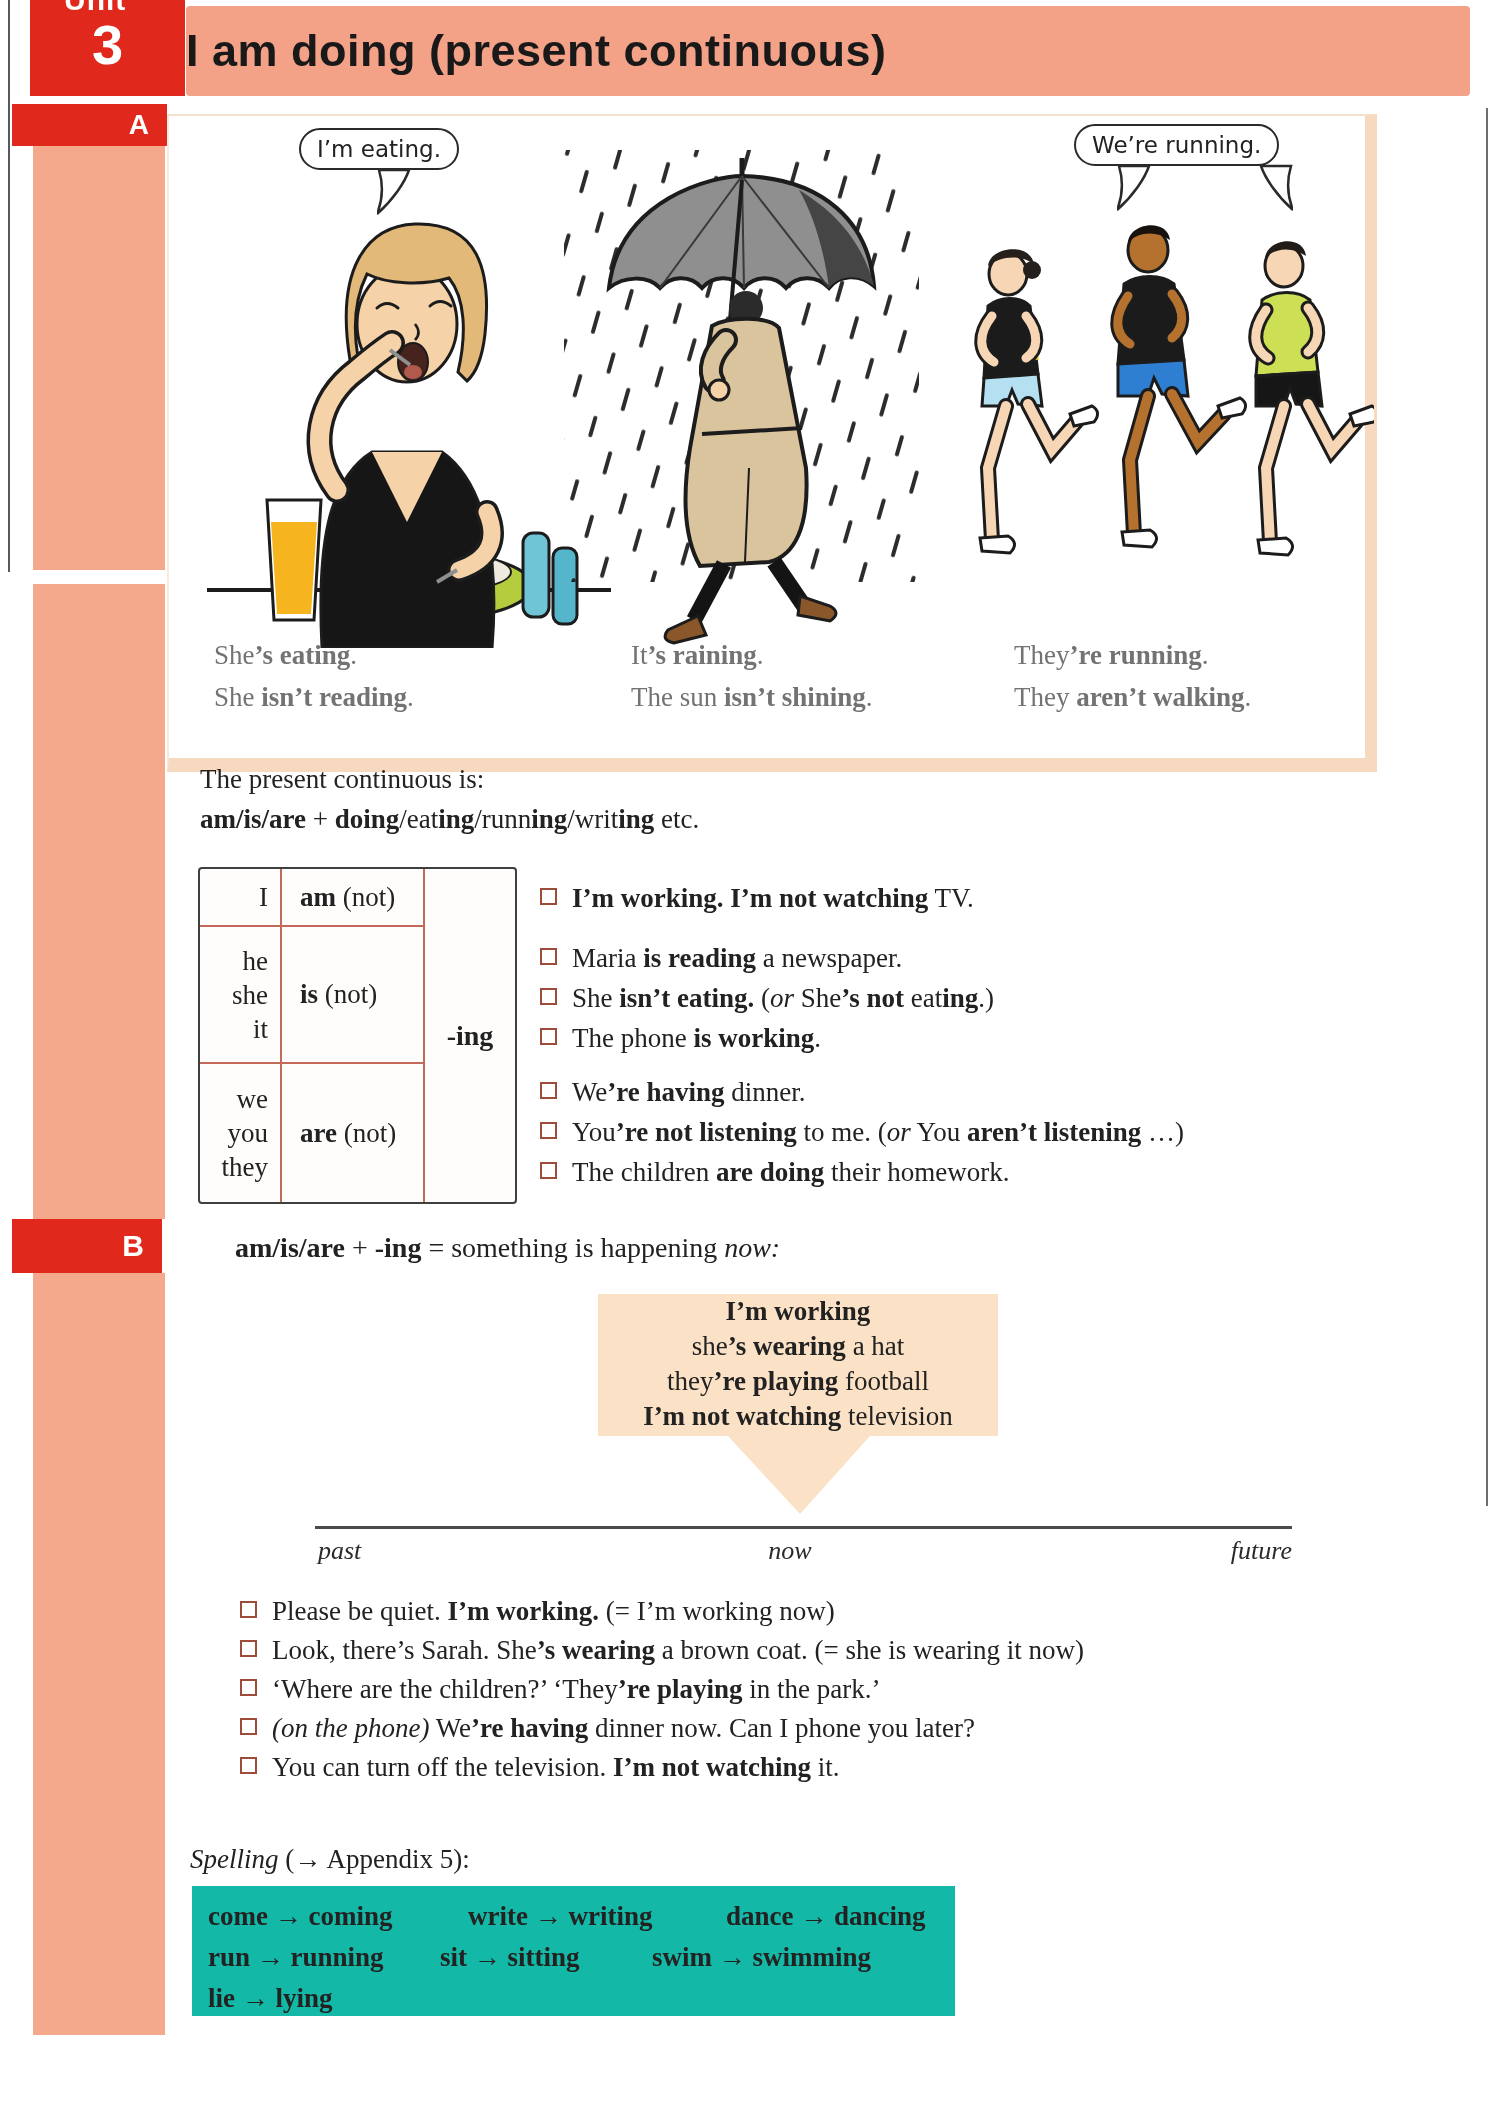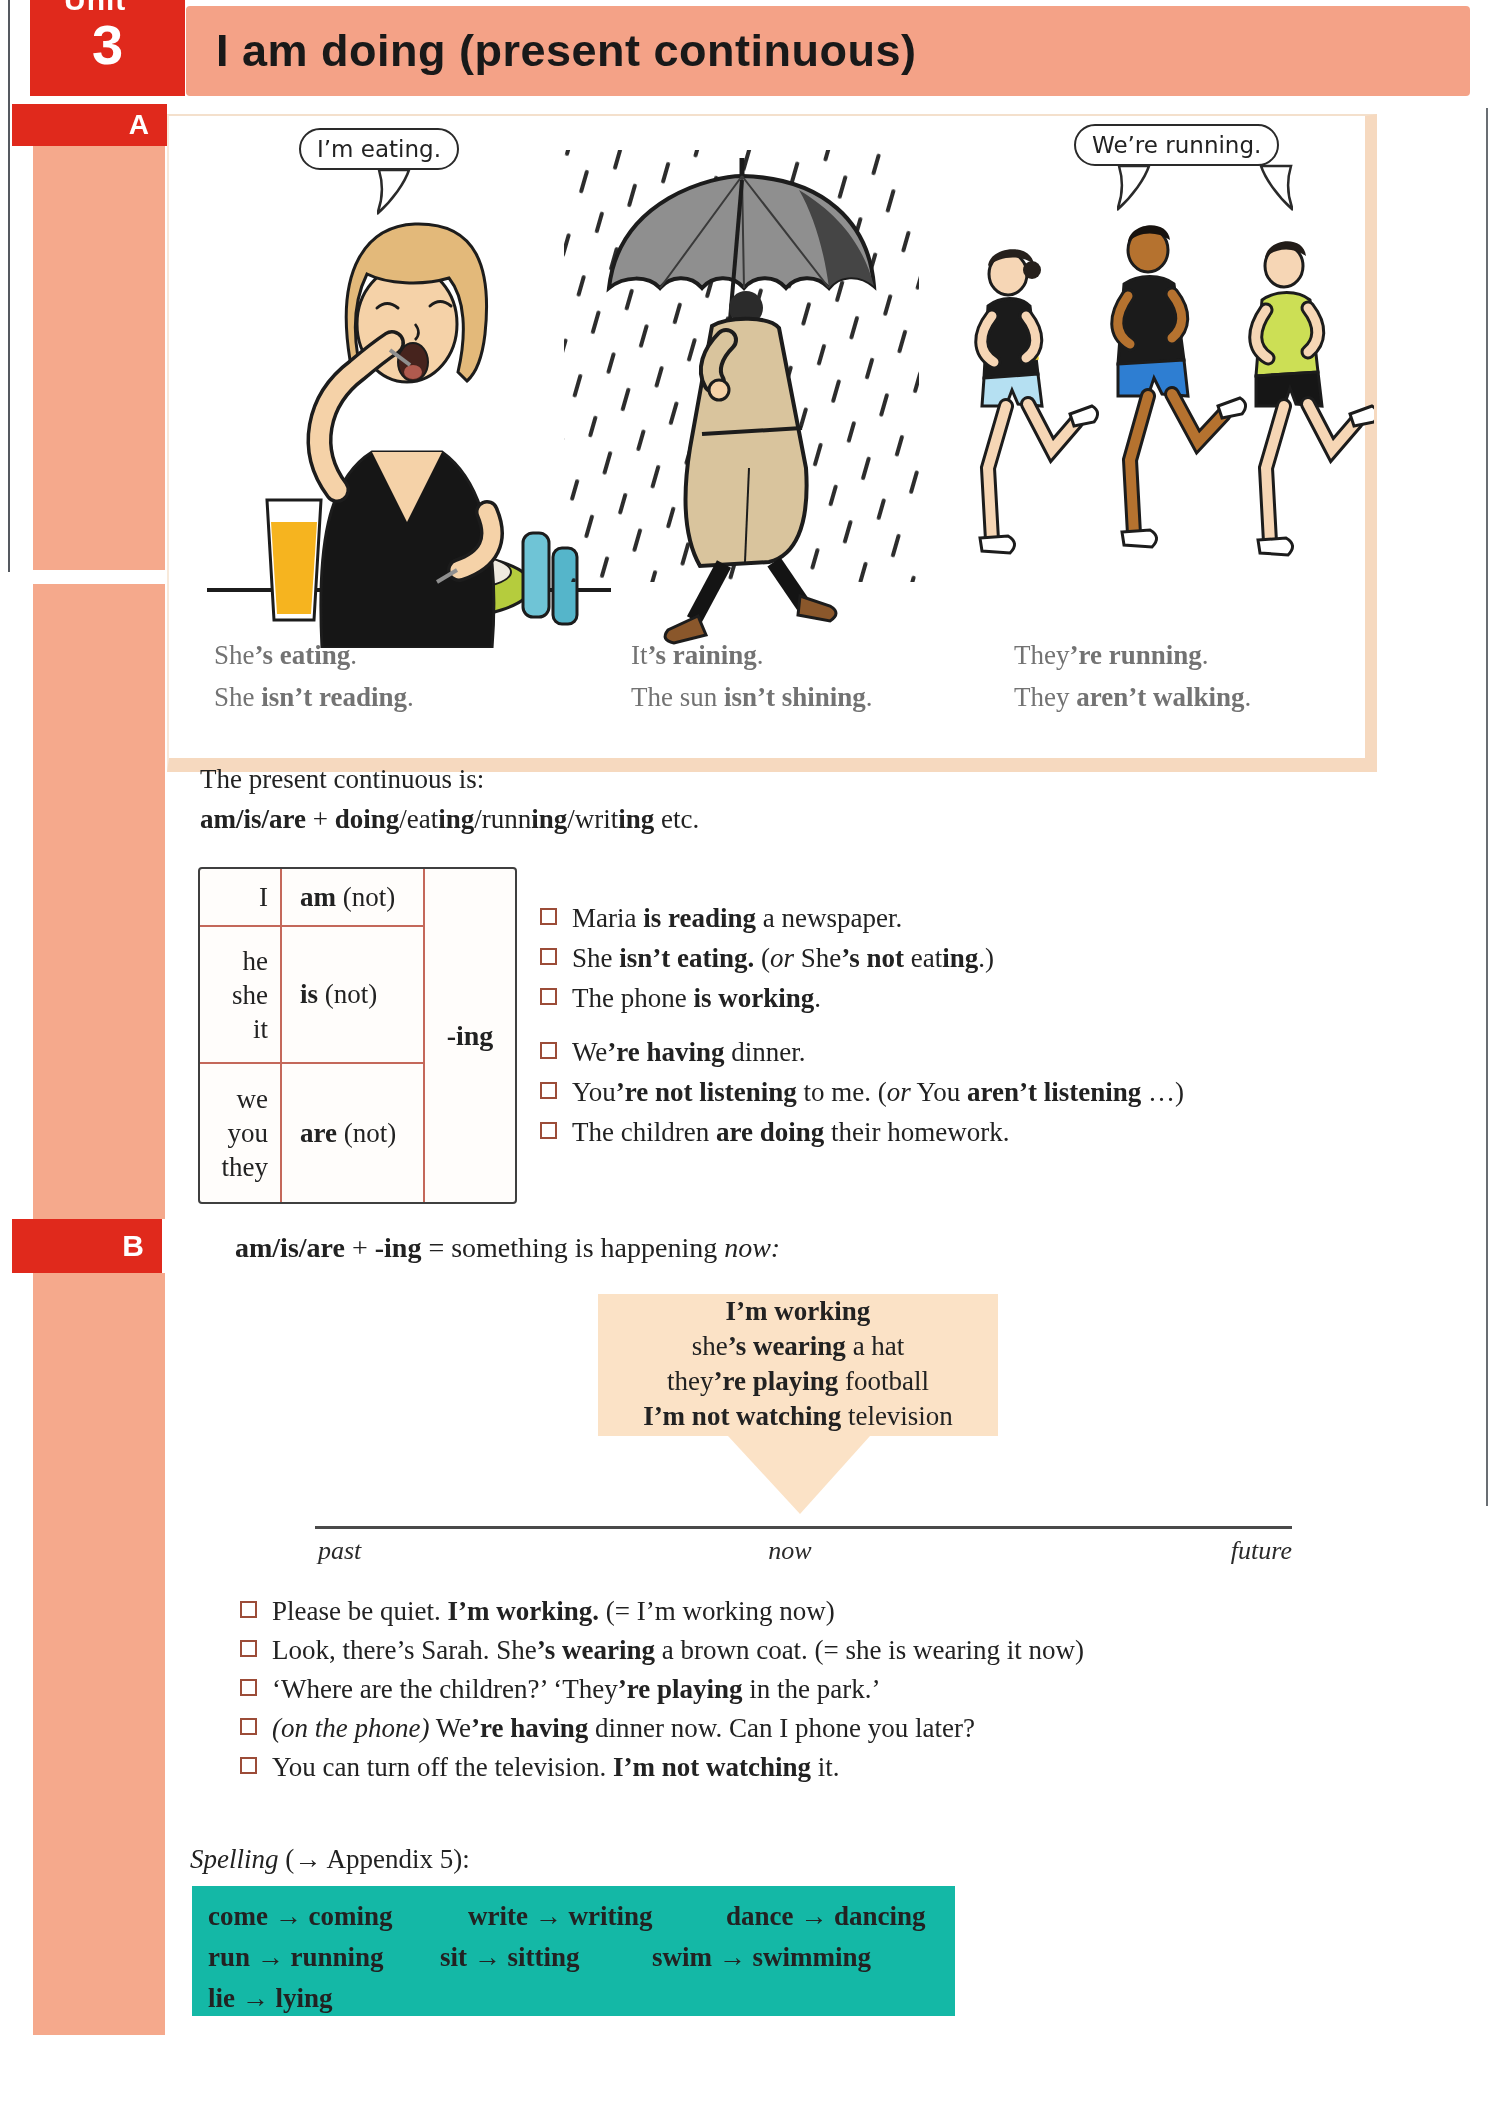--- a/index.html
+++ b/index.html
@@ -10,21 +10,21 @@
   .seg-i{font-style:italic;}
 
   
   .unit-box{left:30px;top:0;width:155px;height:96px;background:#e0291c;overflow:hidden;color:#fff;
             font-family:"Liberation Sans",sans-serif;font-weight:700;}
   .unit-label{position:absolute;top:-17px;left:34px;font-size:30px;letter-spacing:1px;}
   .unit-number{position:absolute;top:12px;left:0;right:0;text-align:center;font-size:56px;}
   .title-bar{left:186px;top:6px;width:1284px;height:90px;background:#f4a287;border-radius:4px;
              display:flex;align-items:center;}
   .page-title{font-family:"Liberation Sans",sans-serif;font-weight:700;font-size:45px;color:#191919;
-              padding-left:30px;letter-spacing:0.5px;}
+              letter-spacing:0.5px;}
   .tab{background:#e0291c;color:#fff;font-family:"Liberation Sans",sans-serif;font-weight:700;
        text-align:right;}
   .tab-a{left:12px;top:104px;width:155px;height:42px;font-size:28px;line-height:42px;padding-right:0;}
   .tab-a span{padding-right:18px;}
   .tab-b{left:12px;top:1219px;width:150px;height:54px;font-size:30px;line-height:54px;}
   .tab-b span{padding-right:18px;}
   .sidebar{background:#f5a98c;width:132px;left:33px;}
   .edge-line{background:#2a3038;opacity:.8;width:2px;}
 
   
@@ -264,20 +264,21 @@
       <span>you</span>
       <span>they</span>
     </div>
     <div class="tc tc-form br" style="grid-area:3/2;">
       <span><span class="seg-b">are</span><span> (not)</span></span>
     </div>
     <div class="tc tc-ing">-ing</div>
   </div>
 
   <div class="abs bullets bullets-a" style="left:540px;top:878px;">
+    <div class="bullet"><span class="chk"></span><span><span class="seg-b">I’m working.</span><span>  </span><span class="seg-b">I’m not watching</span><span> TV.</span></span></div>
     <div class="sp20"></div>
     <div class="bullet"><span class="chk"></span><span><span>Maria </span><span class="seg-b">is reading</span><span> a newspaper.</span></span></div>
     <div class="bullet"><span class="chk"></span><span><span>She </span><span class="seg-b">isn’t eating.</span><span>  (</span><span class="seg-i">or</span><span> She</span><span class="seg-b">’s not</span><span> eat</span><span class="seg-b">ing</span><span>.)</span></span></div>
     <div class="bullet"><span class="chk"></span><span><span>The phone </span><span class="seg-b">is working</span><span>.</span></span></div>
     <div class="sp14"></div>
     <div class="bullet"><span class="chk"></span><span><span>We</span><span class="seg-b">’re having</span><span> dinner.</span></span></div>
     <div class="bullet"><span class="chk"></span><span><span>You</span><span class="seg-b">’re not listening</span><span> to me.  (</span><span class="seg-i">or</span><span> You </span><span class="seg-b">aren’t listening</span><span> …)</span></span></div>
     <div class="bullet"><span class="chk"></span><span><span>The children </span><span class="seg-b">are doing</span><span> their homework.</span></span></div>
   </div>
 

